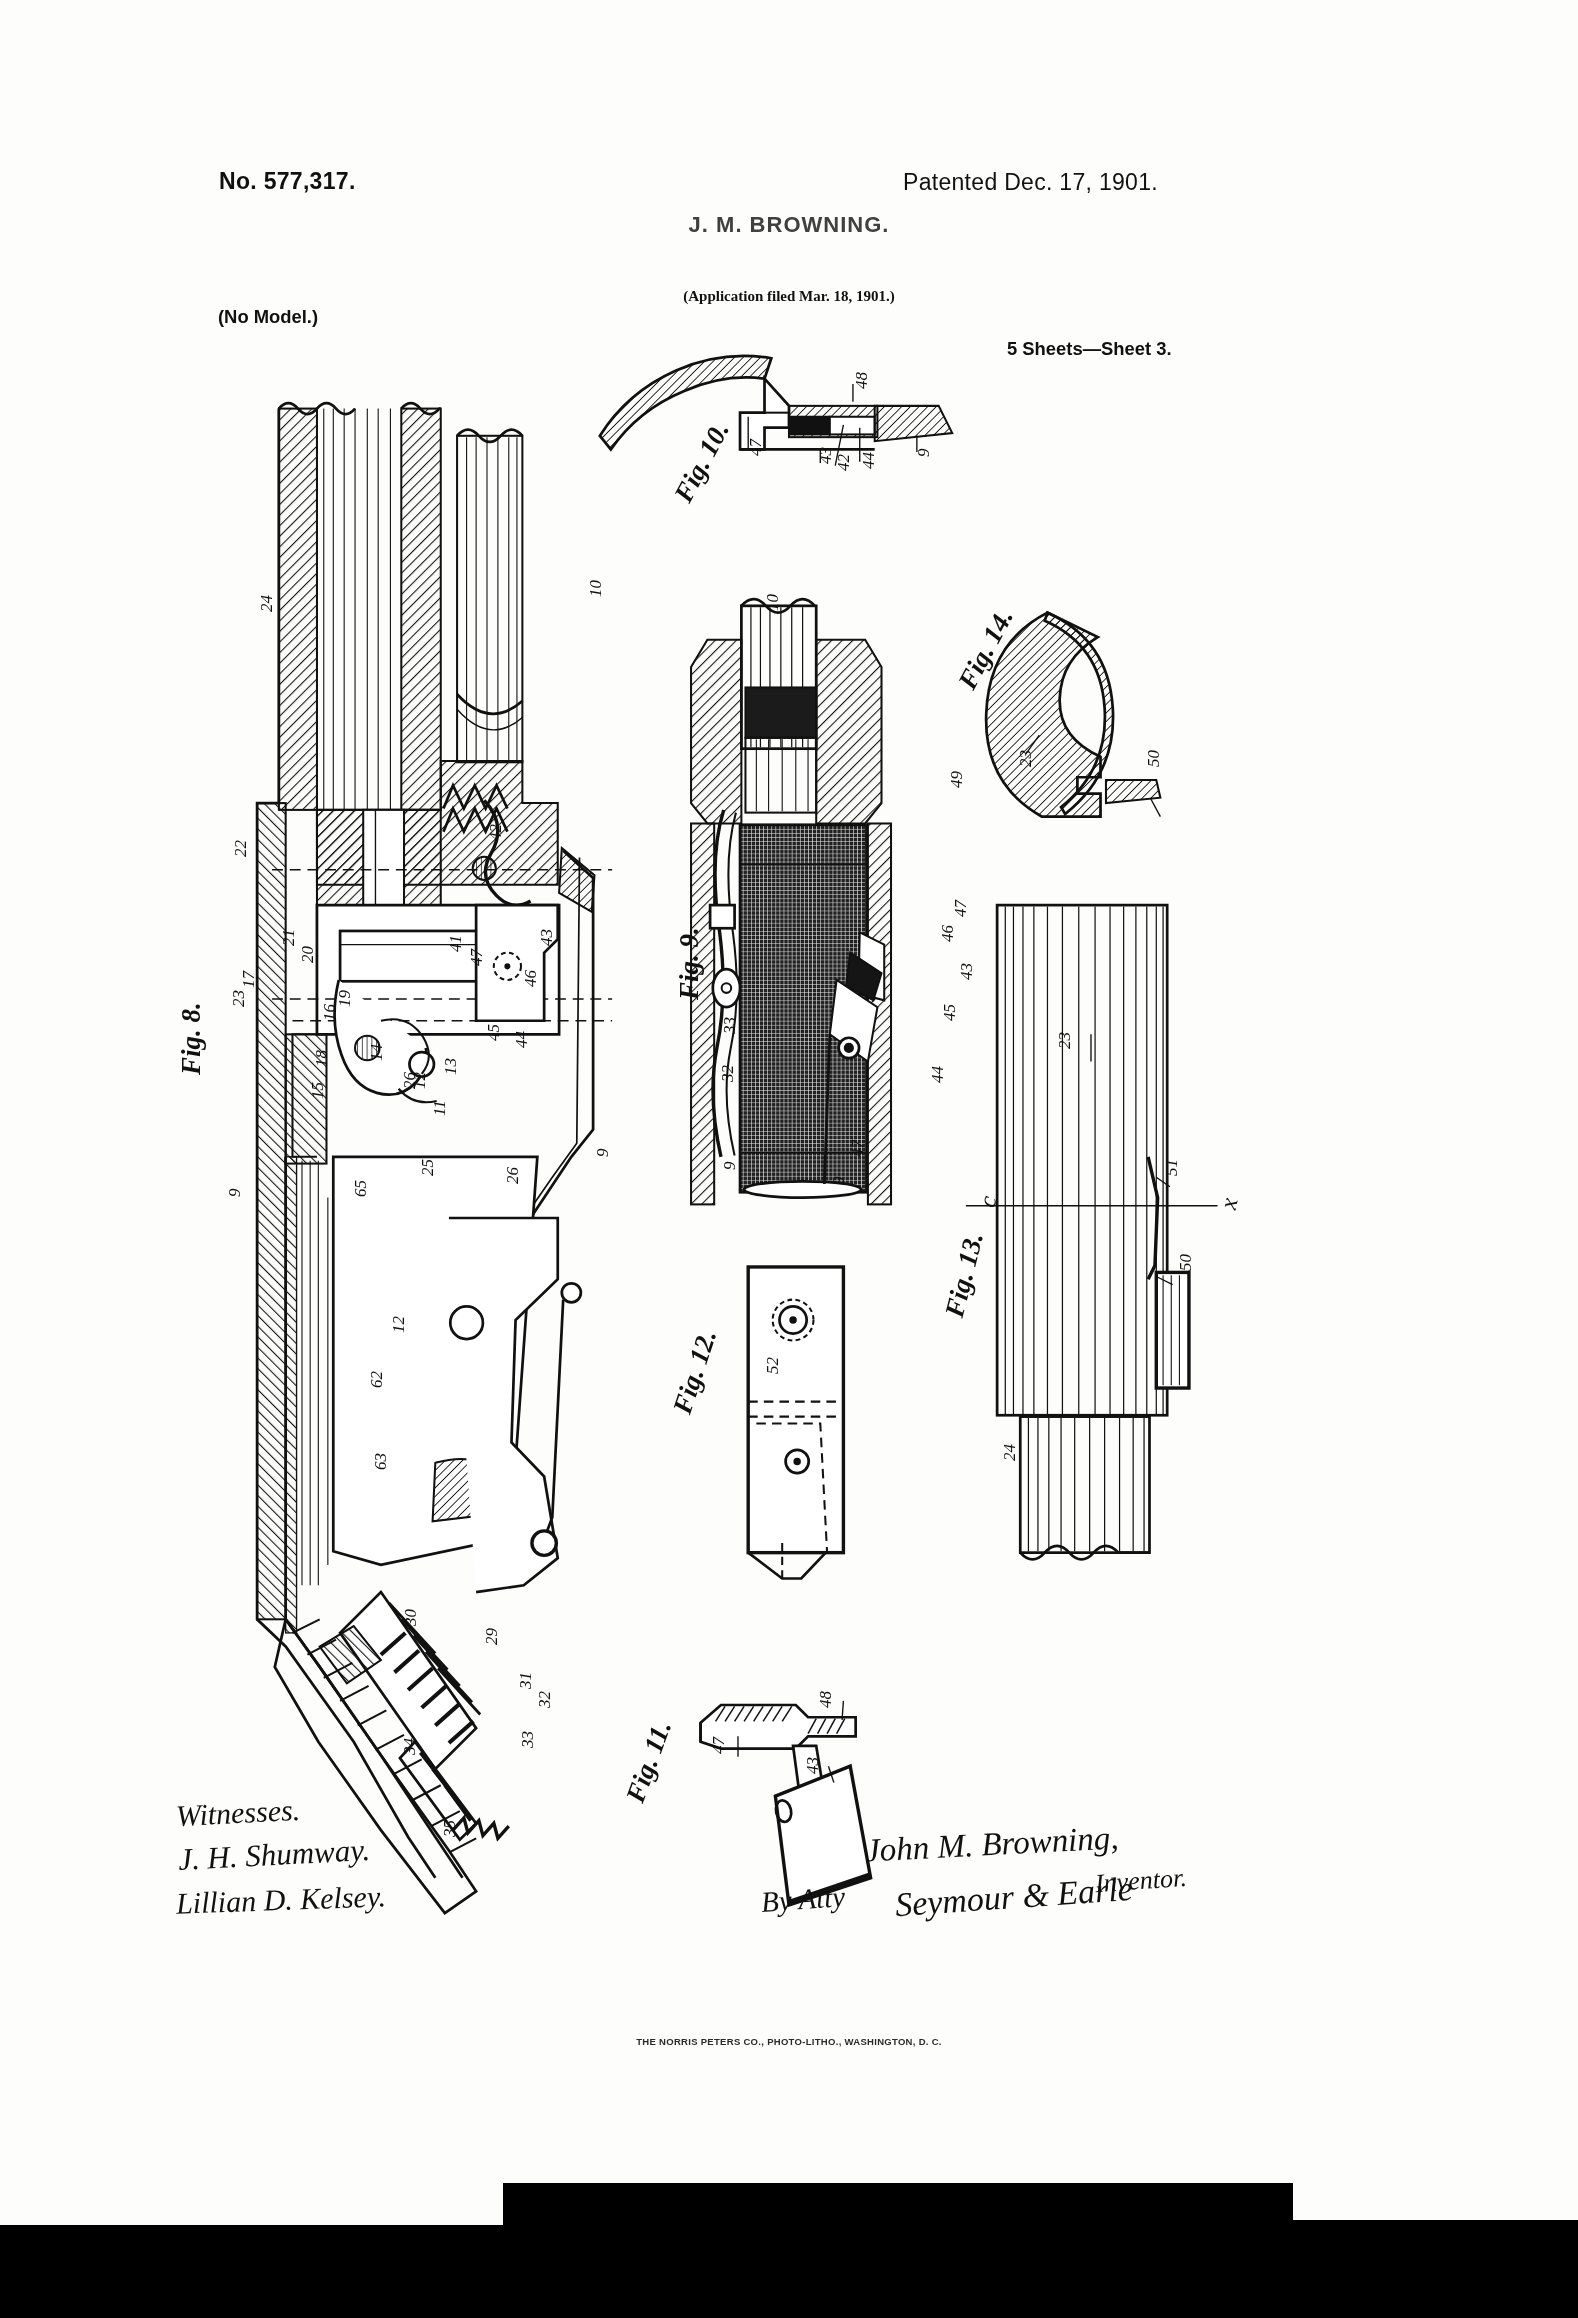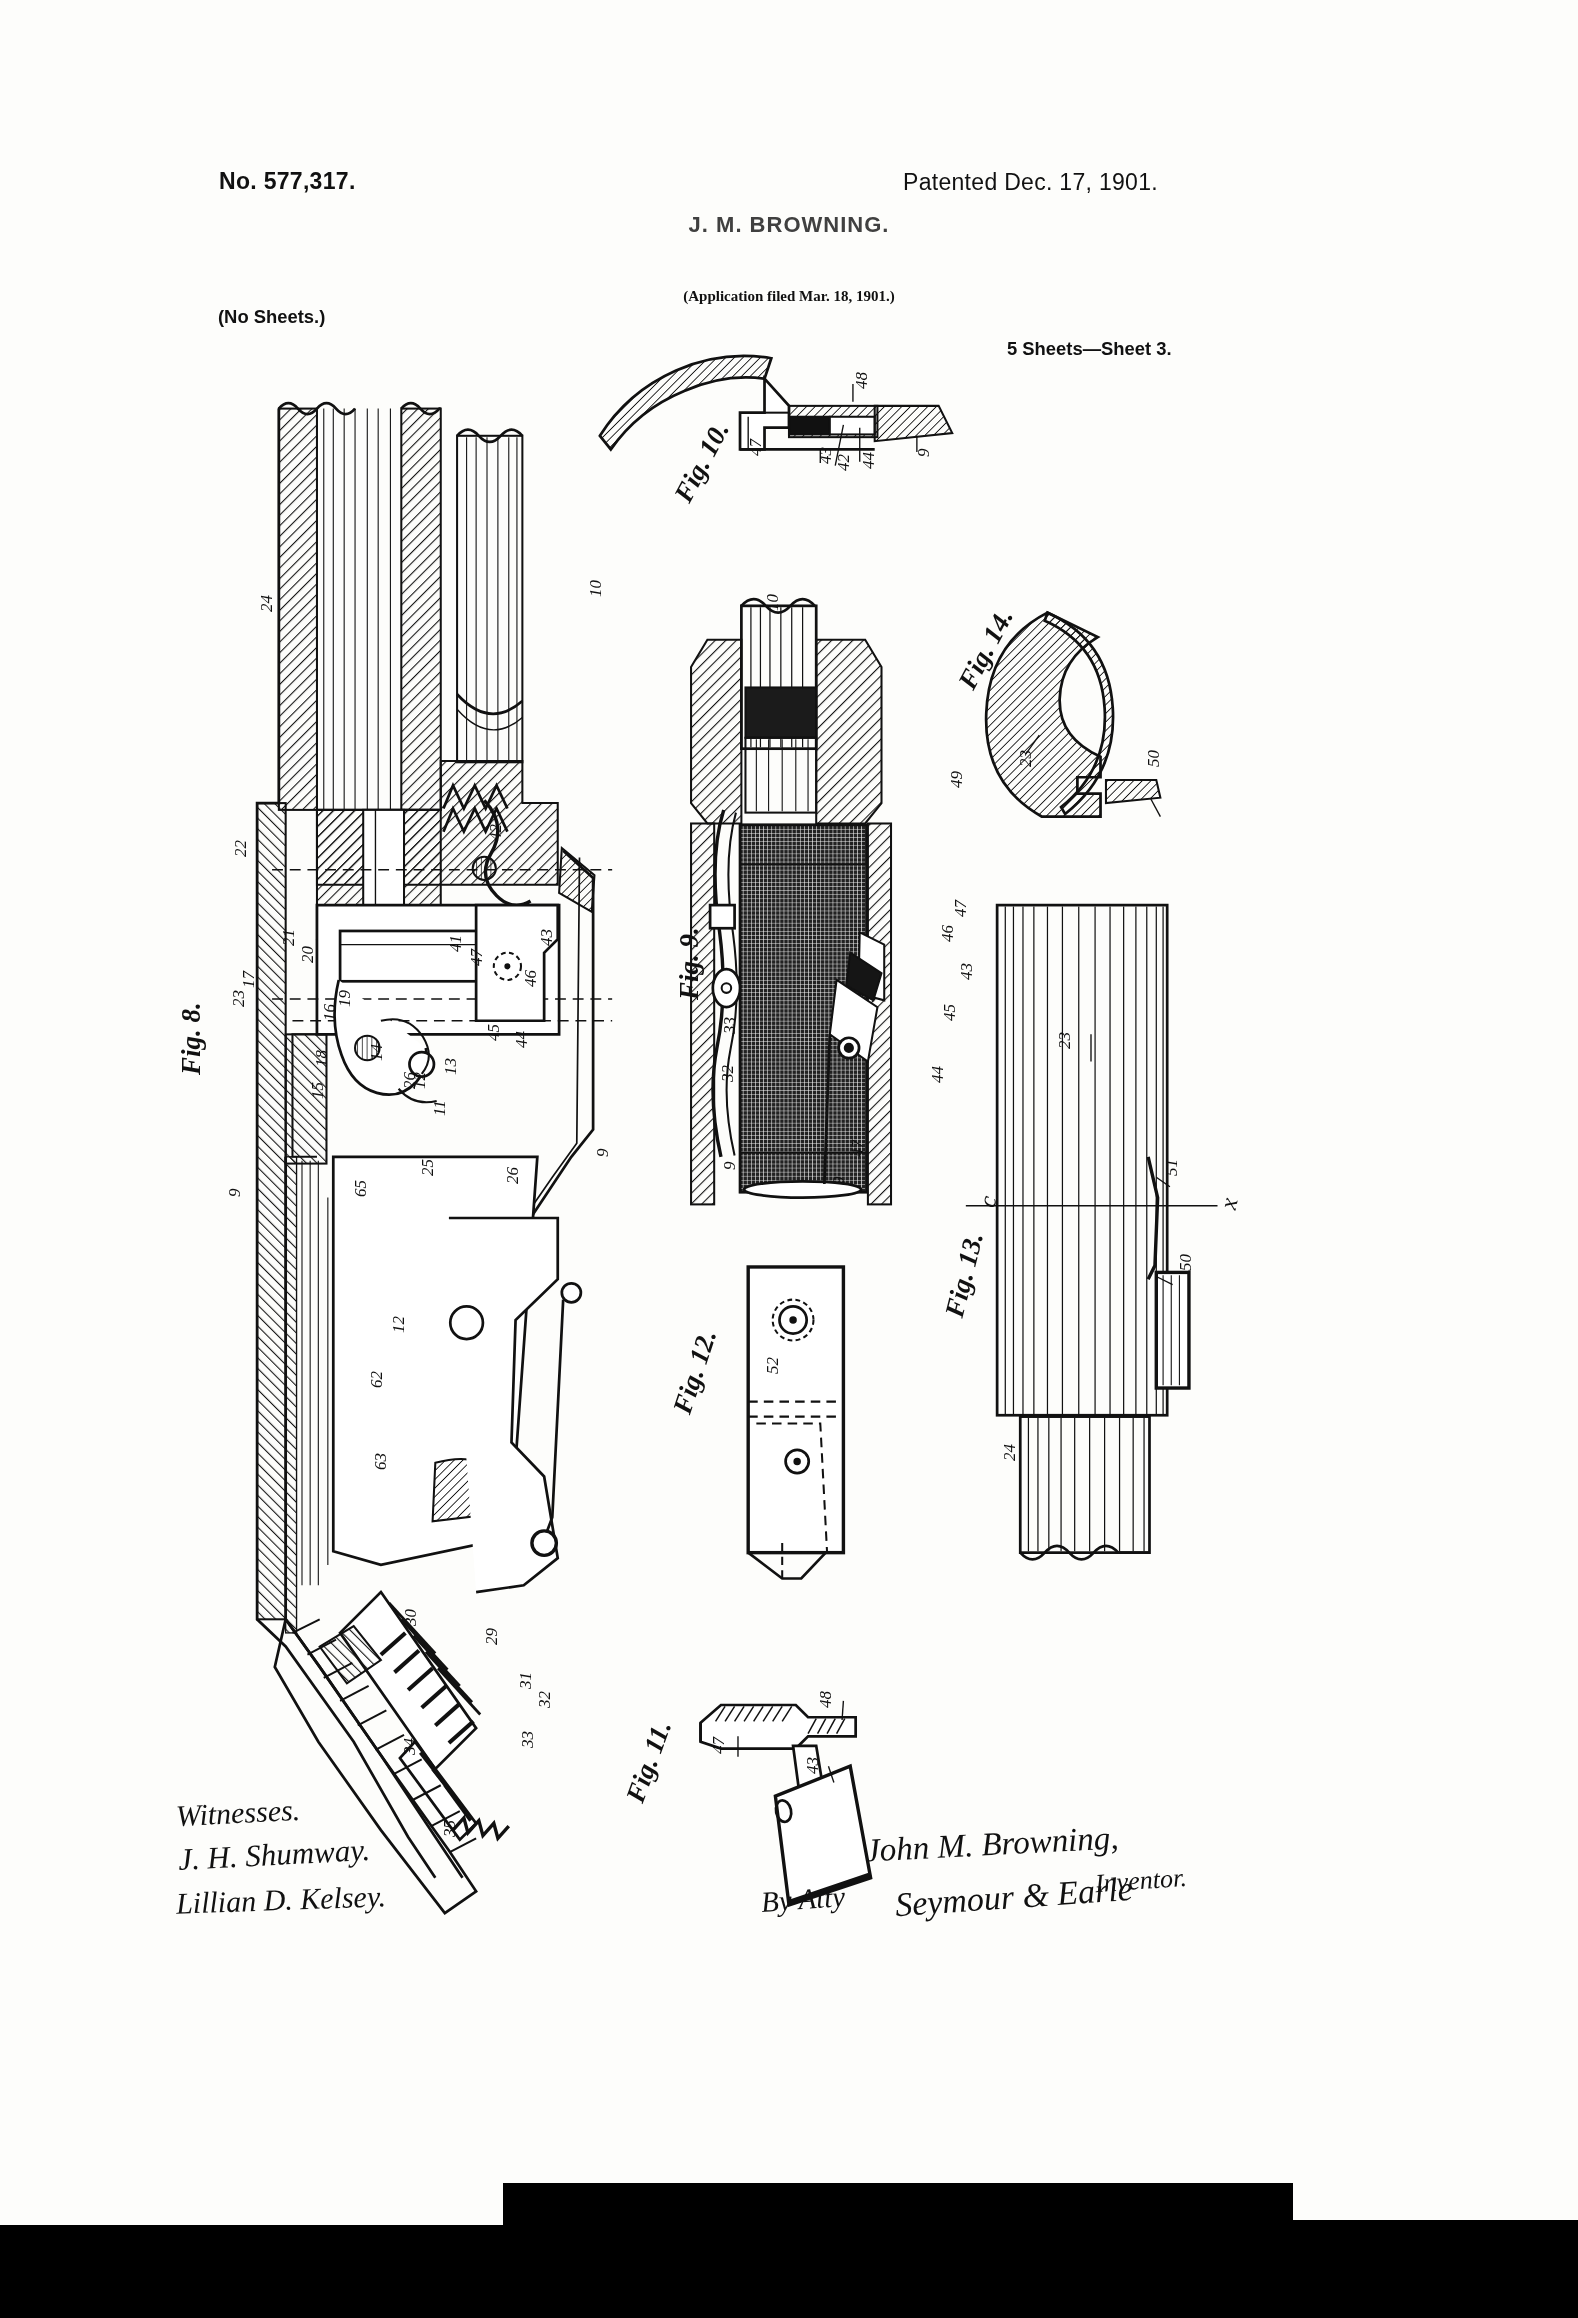--- a/index.html
+++ b/index.html
@@ -156,21 +156,21 @@
 </style>
 </head>
 <body>
 
 <div class="page">
 
   <div class="hdr-patno">No. 577,317.</div>
   <div class="hdr-patented">Patented Dec. 17, 1901.</div>
   <div class="hdr-inventor">J. M. BROWNING.</div>
   <div class="hdr-appl">(Application filed Mar. 18, 1901.)</div>
-  <div class="hdr-nomodel">(No Sheets.)</div>
+  <div class="hdr-nomodel">(No Model.)</div>
   <div class="hdr-sheets">5 Sheets—Sheet 3.</div>
 
   <svg class="draw" viewBox="0 0 2320 3408">
     <defs>
       <pattern id="hatchR" width="11" height="11" patternTransform="rotate(45)" patternUnits="userSpaceOnUse">
         <line x1="0" y1="0" x2="0" y2="11" stroke="#141414" stroke-width="3.2"></line>
       </pattern>
       <pattern id="hatchL" width="11" height="11" patternTransform="rotate(-45)" patternUnits="userSpaceOnUse">
         <line x1="0" y1="0" x2="0" y2="11" stroke="#141414" stroke-width="3.2"></line>
       </pattern>
@@ -599,19 +599,20 @@
 
   <div class="sig" style="left:176px; top:1796px; font-size:30px; transform:rotate(-3deg);">Witnesses.</div>
   <div class="sig" style="left:178px; top:1837px; font-size:31px; transform:rotate(-3deg);">J. H. Shumway.</div>
   <div class="sig" style="left:176px; top:1883px; font-size:30px; transform:rotate(-2deg);">Lillian D. Kelsey.</div>
 
   <div class="sig" style="left:865px; top:1826px; font-size:33px; transform:rotate(-3deg);">John M. Browning,</div>
   <div class="sig" style="left:1095px; top:1866px; font-size:26px; transform:rotate(-4deg);">Inventor.</div>
   <div class="sig" style="left:761px; top:1883px; font-size:29px; transform:rotate(-4deg);">By Atty</div>
   <div class="sig" style="left:895px; top:1878px; font-size:34px; transform:rotate(-4deg);">Seymour &amp; Earle</div>
 
+  <div class="footer-imprint">THE NORRIS PETERS CO., PHOTO-LITHO., WASHINGTON, D. C.</div>
 
   <div class="scanbar"></div>
   <div class="scanbar-notch"></div>
   <div class="scanbar-notch2"></div>
 
 </div>
 
 
 </body></html>

